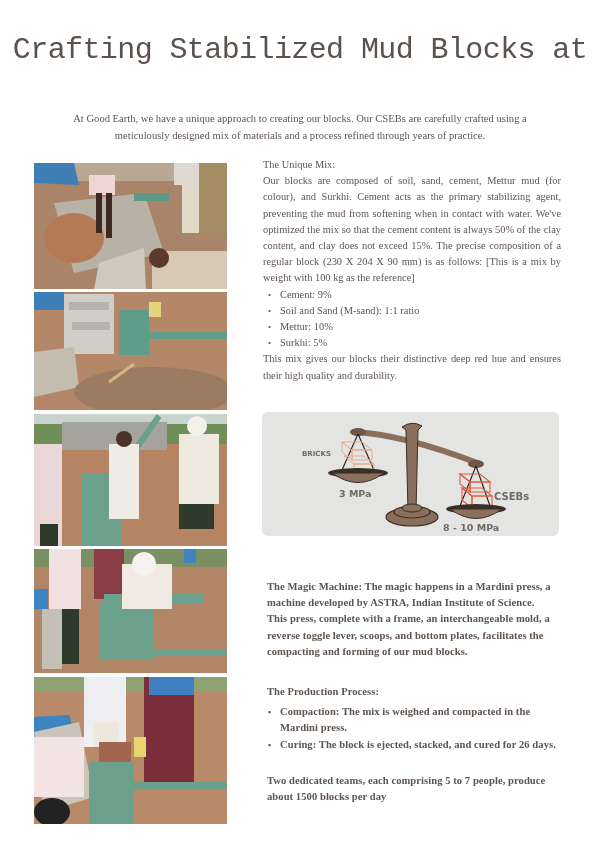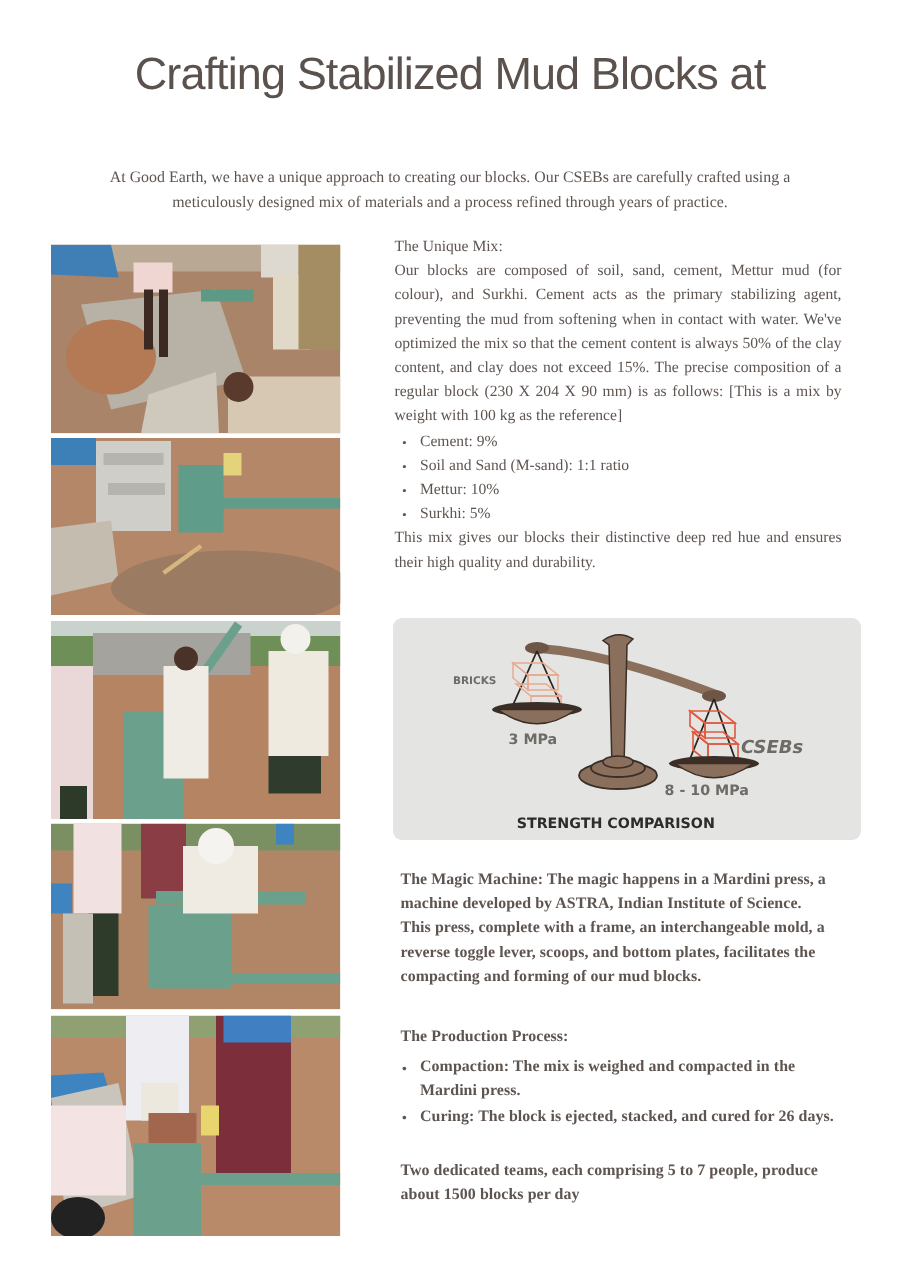--- a/index.html
+++ b/index.html
@@ -1,19 +1,19 @@
 <!DOCTYPE html>
 <html><head>
 <meta charset="utf-8">
 <style>
   html, body { margin: 0; padding: 0; background: #ffffff; }
   body { width: 600px; height: 848px; position: relative; overflow: hidden; color: #5a514c; }
   .title {
     position: absolute; left: 0; top: 30px; width: 600px; text-align: center;
-    font-family: Liberation Sans, sans-serif; font-weight: 300;
+    font-family: Liberation Mono, monospace; font-weight: 300;
     font-size: 30px; line-height: 40px; color: #5b524d; letter-spacing: -0.6px;
   }
   .title span { display: block; }
   .intro {
     position: absolute; left: 68px; top: 111px; width: 464px; text-align: center;
     font-family: "Liberation Serif", serif; font-weight: normal; font-size: 10.6px; line-height: 16.5px;
     color: #5e5550;
   }
   .photos { position: absolute; left: 34px; top: 163px; width: 193px; }
   .photo { position: absolute; left: 0; width: 193px; overflow: hidden; }
@@ -21,27 +21,27 @@
 
   .col { position: absolute; left: 263px; width: 298px; font-family: "Liberation Serif", serif; color: #5e5550; }
   .mix { top: 157px; font-weight: normal; font-size: 10.4px; line-height: 16.2px; text-align: justify; }
   .mix .h { display: block; }
   ul.bul { margin: 0; padding: 0; list-style: none; }
   ul.bul li { position: relative; padding-left: 17px; }
   ul.bul li::before { content: "•"; position: absolute; left: 5px; top: 0; font-size: 9px; }
   .mix ul.bul li { line-height: 16.2px; }
 
   .card {
-    position: absolute; left: 262px; top: 412px; width: 297px; height: 148px;
-    background: #e4e5e3; border-radius: 6px; overflow: hidden; padding-left: 15px;
+    position: absolute; left: 262px; top: 412px; width: 297px; height: 124px;
+    background: #e4e5e3; border-radius: 6px; overflow: hidden;
   }
   .card svg { position: absolute; left: 0; top: 0; }
   .card .lbl { position: absolute; font-family: "DejaVu Sans", sans-serif; font-weight: bold; color: #6e6a66; }
   .lbl-bricks { left: 40px; top: 38px; font-size: 7px; }
-  .lbl-csebs { left: 232px; top: 79px; font-size: 12px; font-style: italic; }
+  .lbl-csebs { left: 232px; top: 79px; font-size: 10px; }
   .lbl-3 { left: 77px; top: 76px; font-size: 9.5px; }
   .lbl-8 { left: 181px; top: 110px; font-size: 9.5px; }
   .lbl-title { left: 0; width: 297px; text-align: center; top: 132px; font-size: 9.5px; color: #2e2c2b !important; }
 
   .machine { top: 575px; font-size: 10.6px; line-height: 16.2px; font-weight: 600; letter-spacing: 0.05px; }
   .machine p { margin: 4px; }
   .machine .gap { height: 16px; }
   .machine ul.bul li { line-height: 16.2px; }
 </style>
 </head>

